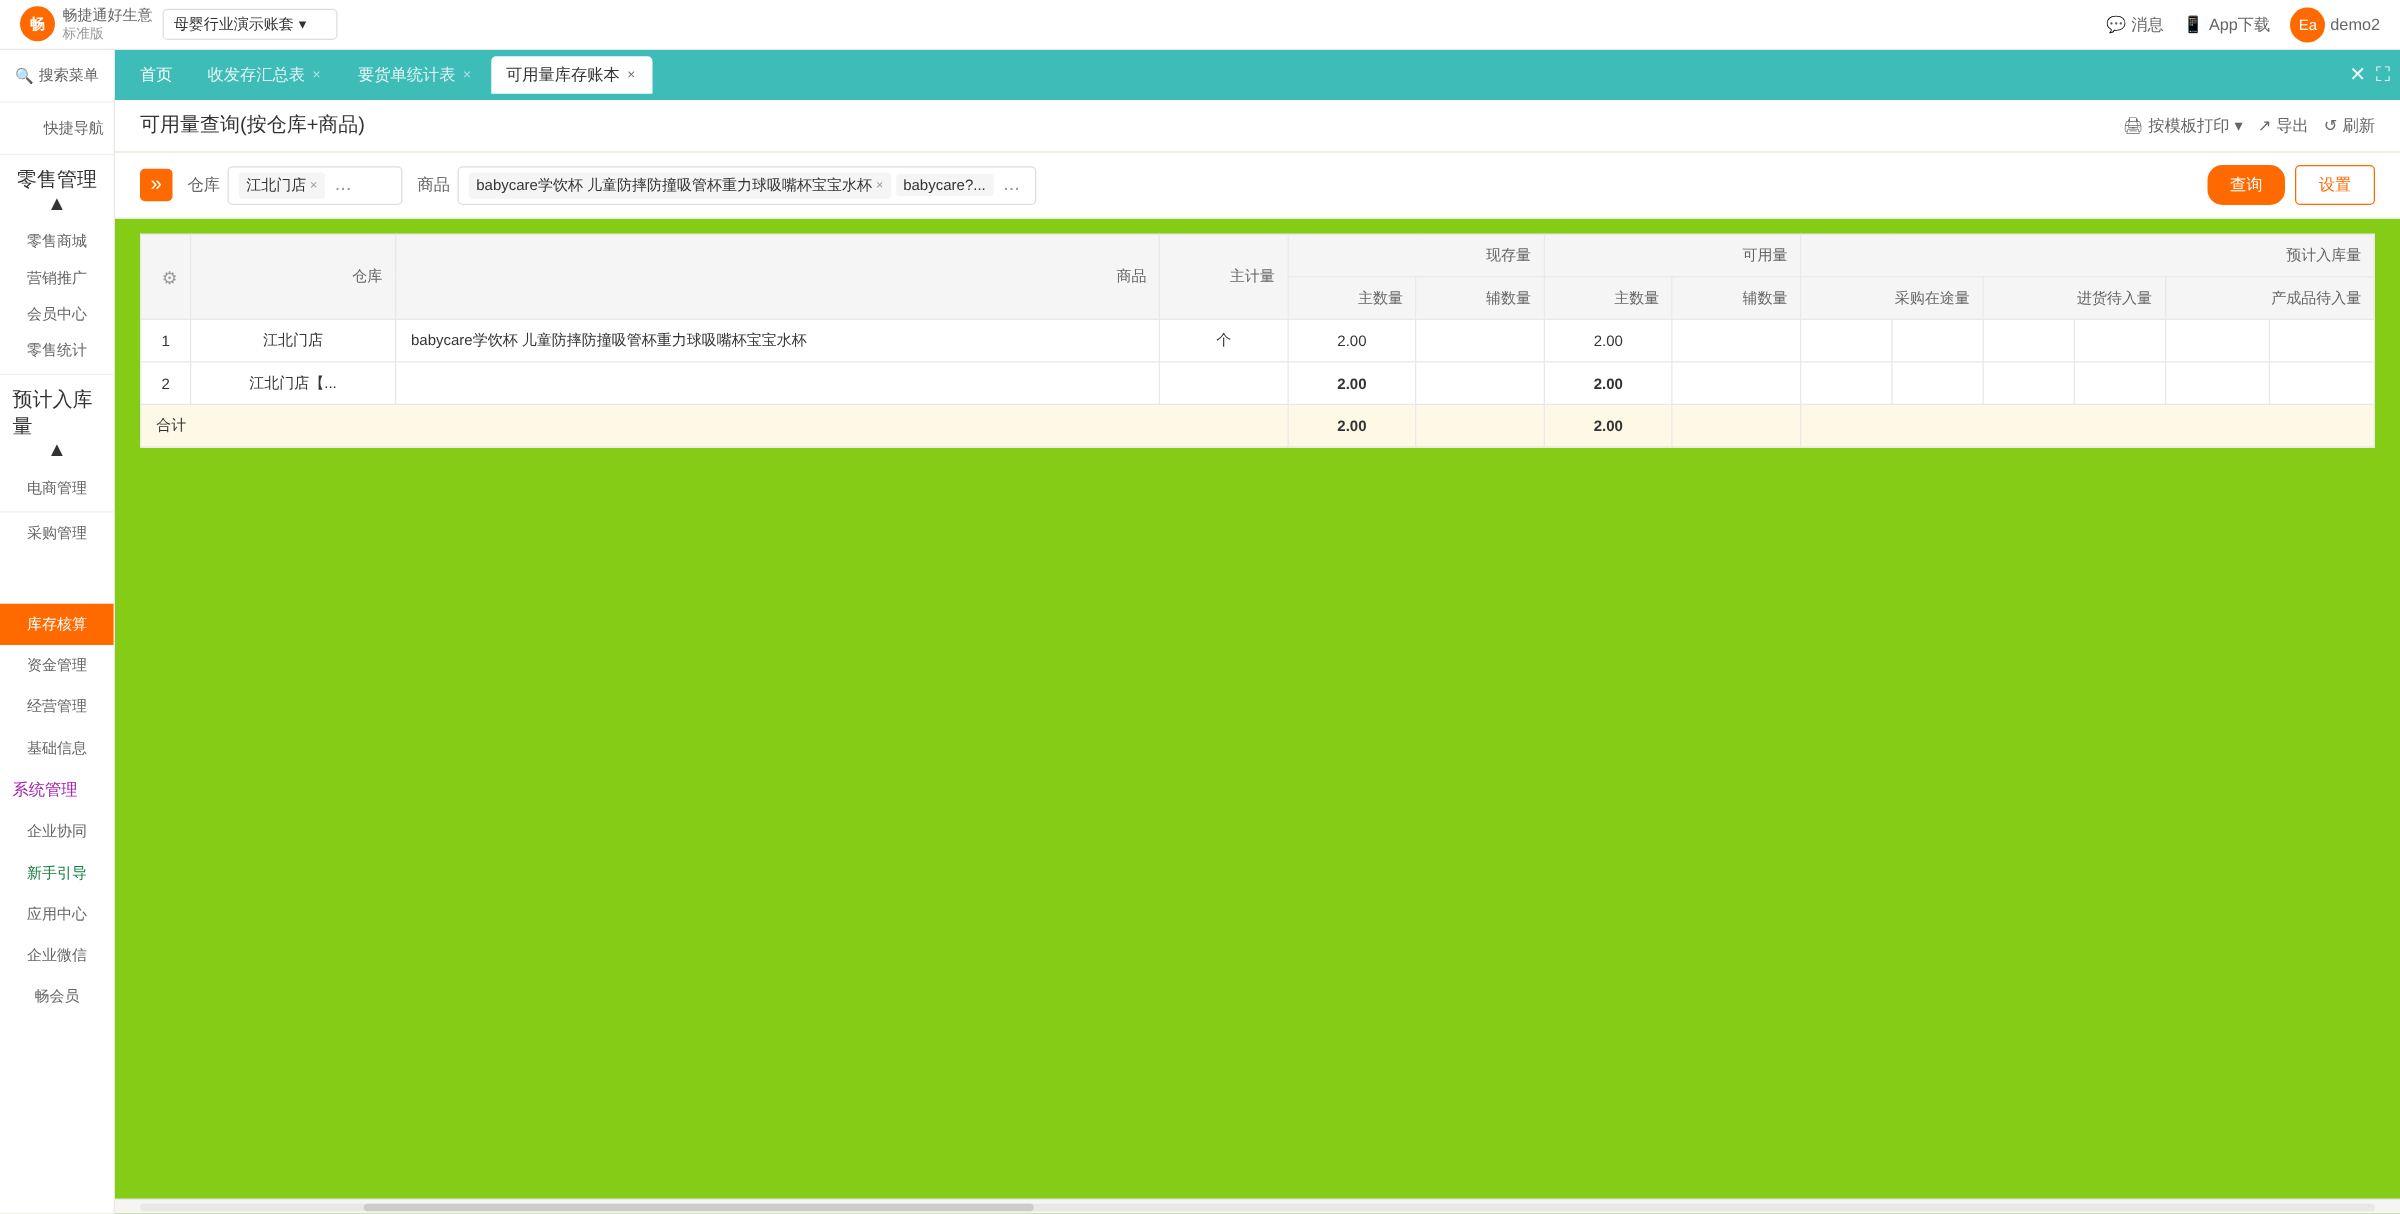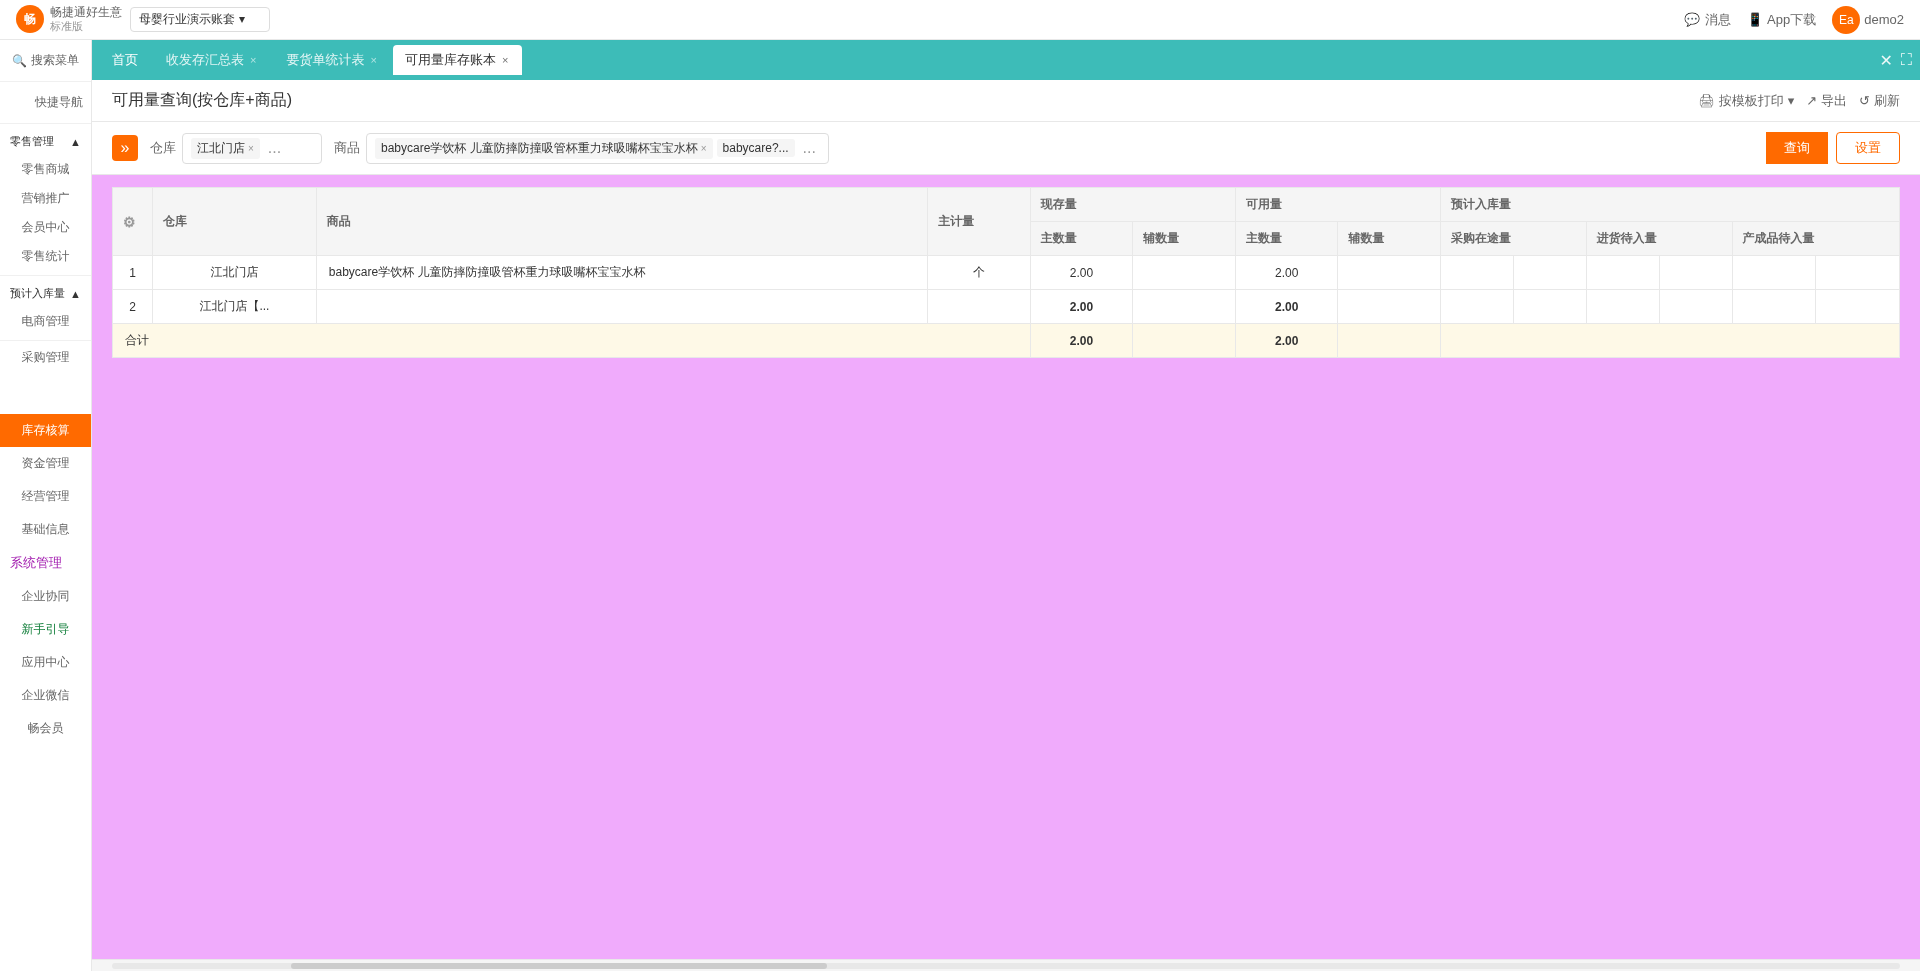--- a/index.html
+++ b/index.html
@@ -20,60 +20,60 @@
     
     .main-container { display: flex; flex: 1; overflow: hidden; }
 
     
     .sidebar { width: 92px; background: #fff; border-right: 1px solid #e8e8e8; display: flex; flex-direction: column; flex-shrink: 0; overflow-y: auto; }
     .sidebar-search { padding: 8px; border-bottom: 1px solid #f0f0f0; }
     .sidebar-search-btn { width: 100%; background: none; border: none; color: #666; font-size: 12px; cursor: pointer; padding: 4px; display: flex; align-items: center; gap: 4px; justify-content: center; }
     .sidebar-nav { padding: 6px 0; border-bottom: 1px solid #f0f0f0; }
     .sidebar-nav-item { padding: 6px 8px; font-size: 12px; color: #666; text-align: right; cursor: pointer; }
     .sidebar-section { padding: 4px 0; border-bottom: 1px solid #f0f0f0; }
-    .sidebar-section-header { display: flex; align-items: center; justify-content: space-between; padding: 6px 10px; font-size: 11px; color: #333; cursor: pointer; }
+    .sidebar-section-header { display: flex; align-items: center; justify-content: space-between; padding: 6px 10px; font-size: 16px; color: #333; cursor: pointer; flex-direction: column; }
     .sidebar-item { padding: 6px 10px; font-size: 12px; color: #666; cursor: pointer; text-align: center; }
     .sidebar-item.active { background: #ff6a00; color: #fff; border-radius: 0; margin-top: 40px; }
 
     
     .content-area { flex: 1; display: flex; flex-direction: column; overflow: hidden; }
 
     
     .tab-bar { background: #3dbcb8; display: flex; align-items: center; height: 40px; padding: 0 8px; flex-shrink: 0; gap: 2px; }
     .tab-item { display: flex; align-items: center; gap: 6px; padding: 6px 14px; border-radius: 4px 4px 0 0; font-size: 13px; cursor: pointer; color: rgba(255,255,255,0.85); position: relative; }
     .tab-item.active { background: #fff; color: #333; padding-left: 12px; }
     .tab-item .tab-close { font-size: 11px; color: inherit; opacity: 0.7; cursor: pointer; }
     .tab-home { color: #fff; padding: 6px 12px; font-size: 13px; cursor: pointer; }
     .tab-bar-right { margin-left: auto; display: flex; align-items: center; gap: 8px; }
     .tab-bar-icon { color: rgba(255,255,255,0.9); cursor: pointer; font-size: 16px; }
 
     
-    .page-content { flex: 1; background: #f0abfc; overflow: hidden; display: flex; flex-direction: column; }
+    .page-content { flex: 1; background: #84cc16; overflow: hidden; display: flex; flex-direction: column; }
     .page-header { background: #fff; padding: 10px 20px; display: flex; align-items: center; justify-content: space-between; border-bottom: 1px solid #e8e8e8; flex-shrink: 0; }
     .page-title { font-size: 16px; font-weight: 500; color: #333; }
     .page-header-actions { display: flex; align-items: center; gap: 12px; }
     .header-action-btn { display: flex; align-items: center; gap: 4px; font-size: 13px; color: #666; cursor: pointer; }
 
     
     .filter-bar { background: #fff; padding: 10px 20px; display: flex; align-items: center; gap: 12px; border-bottom: 1px solid #e8e8e8; flex-shrink: 0; }
     .expand-btn { width: 26px; height: 26px; background: #ff6a00; border-radius: 4px; display: flex; align-items: center; justify-content: center; color: #fff; cursor: pointer; flex-shrink: 0; }
     .filter-field { display: flex; align-items: center; gap: 6px; }
     .filter-label { font-size: 13px; color: #666; white-space: nowrap; }
     .filter-input { border: 1px solid #ddd; border-radius: 4px; padding: 4px 8px; font-size: 12px; display: flex; align-items: center; gap: 4px; min-width: 140px; background: #fff; }
     .filter-tag { background: #f5f5f5; border-radius: 3px; padding: 2px 6px; font-size: 12px; display: flex; align-items: center; gap: 3px; }
     .filter-tag-close { cursor: pointer; color: #999; font-size: 10px; }
     .filter-more { color: #999; font-size: 16px; cursor: pointer; margin: 0 4px; }
     .filter-actions { margin-left: auto; display: flex; gap: 8px; }
-    .btn-query { background: #ff6a00; color: #fff; border: none; border-radius: 0; padding: 6px 18px; font-size: 13px; cursor: pointer; }
+    .btn-query { background: #ff6a00; color: #fff; border: none; border-radius: 12px; padding: 6px 18px; font-size: 13px; cursor: pointer; }
     .btn-setting { background: #fff; color: #ff6a00; border: 1px solid #ff6a00; border-radius: 4px; padding: 6px 18px; font-size: 13px; cursor: pointer; }
 
     
     .table-wrapper { flex: 1; overflow: auto; padding: 12px 20px; display: flex; flex-direction: column; }
     .data-table { width: 100%; border-collapse: collapse; background: #fff; font-size: 12px; }
-    .data-table th { background: #f5f5f5; border: 1px solid #e8e8e8; padding: 8px 10px; text-align: left; color: #666; font-weight: bold; white-space: nowrap; }
+    .data-table th { background: #f5f5f5; border: 1px solid #e8e8e8; padding: 8px 10px; text-align: right; color: #666; font-weight: normal; white-space: nowrap; }
     .data-table td { border: 1px solid #e8e8e8; padding: 8px 10px; text-align: center; color: #333; white-space: nowrap; background: #fff; }
     .table-footer { background: #fef9e7; border: 1px solid #e8e8e8; }
     .table-footer td { background: #fef9e7; font-weight: 500; }
     .scrollbar-area { height: 12px; background: #f5f5f5; border-top: 1px solid #e8e8e8; display: flex; align-items: center; padding: 0 20px; flex-shrink: 0; }
     .scrollbar-track { flex: 1; height: 6px; background: #e8e8e8; border-radius: 3px; }
     .scrollbar-thumb { width: 30%; height: 6px; background: #ccc; border-radius: 3px; margin-left: 10%; }
   </style>
 </head>
 <body>
 

